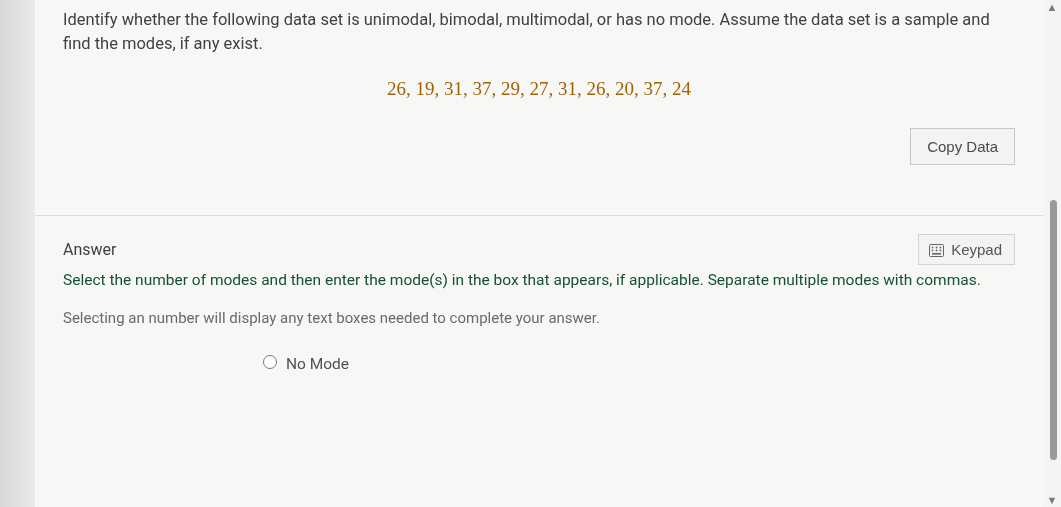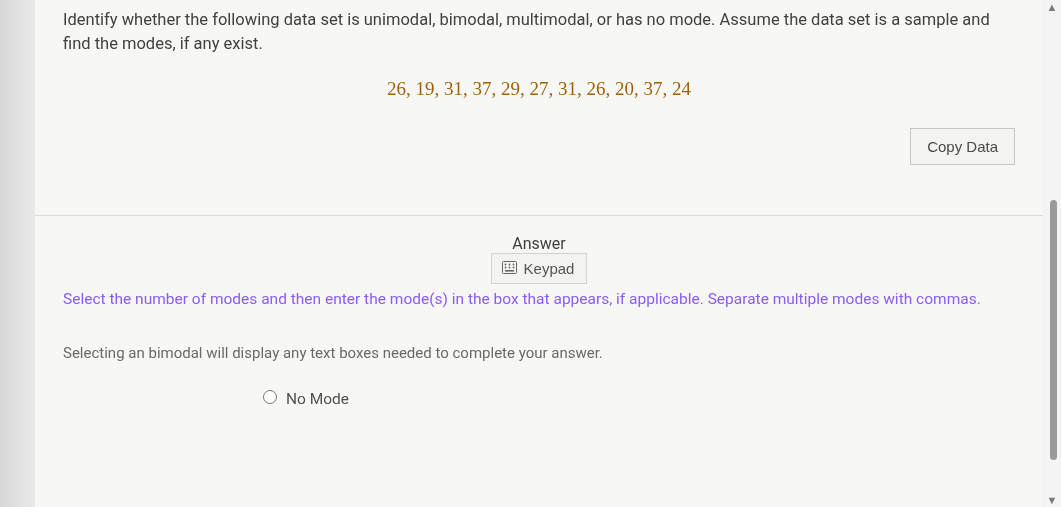--- a/index.html
+++ b/index.html
@@ -45,48 +45,48 @@
   .divider {
     border: none;
     border-top: 1px solid #dcdcdc;
     margin: 0 -28px 18px -28px;
   }
   .answer-row {
     display: flex;
     justify-content: space-between;
     align-items: center;
     margin-bottom: 4px;
-    flex-direction: column;
   }
   .answer-label {
     font-size: 16px;
     color: #3e3e3e;
   }
   .keypad-btn {
     border: 1px solid #d2d2d2;
     background: #f3f3f2;
     color: #555;
     font-size: 15px;
     padding: 6px 12px 6px 10px;
     cursor: pointer;
     display: inline-flex;
+    align-items: center;
     gap: 7px;
   }
   .keypad-icon { width:15px; height:13px; display:inline-block; }
   .shortcuts-row {
     text-align: right;
     font-size: 15.5px;
     color: #5b5b5b;
     margin-bottom: 10px;
   }
   .instructions {
     font-size: 15.5px;
-    color: #8b5cf6;
+    color: #14532d;
     line-height: 1.45;
-    margin-bottom: 34px;
+    margin-bottom: 18px;
   }
   .hint {
     font-size: 15px;
     color: #6a6a6a;
     margin-bottom: 28px;
   }
   .options {
     margin-left: 200px;
     display: flex;
     flex-direction: column;
@@ -150,21 +150,21 @@
           <rect x="3" y="9" width="9" height="1.6" fill="#666"></rect>
         </svg>
       </span>
       <span>Keypad</span>
     </button>
   </div>
 
 
   <p class="instructions">Select the number of modes and then enter the mode(s) in the box that appears, if applicable. Separate multiple modes with commas.</p>
 
-  <p class="hint">Selecting an bimodal will display any text boxes needed to complete your answer.</p>
+  <p class="hint">Selecting an number will display any text boxes needed to complete your answer.</p>
 
   <div class="options">
     <label class="option">
       <input type="radio" name="modecount" style="">
       <span>No Mode</span>
     </label>
   </div>
 
 </div>
 

